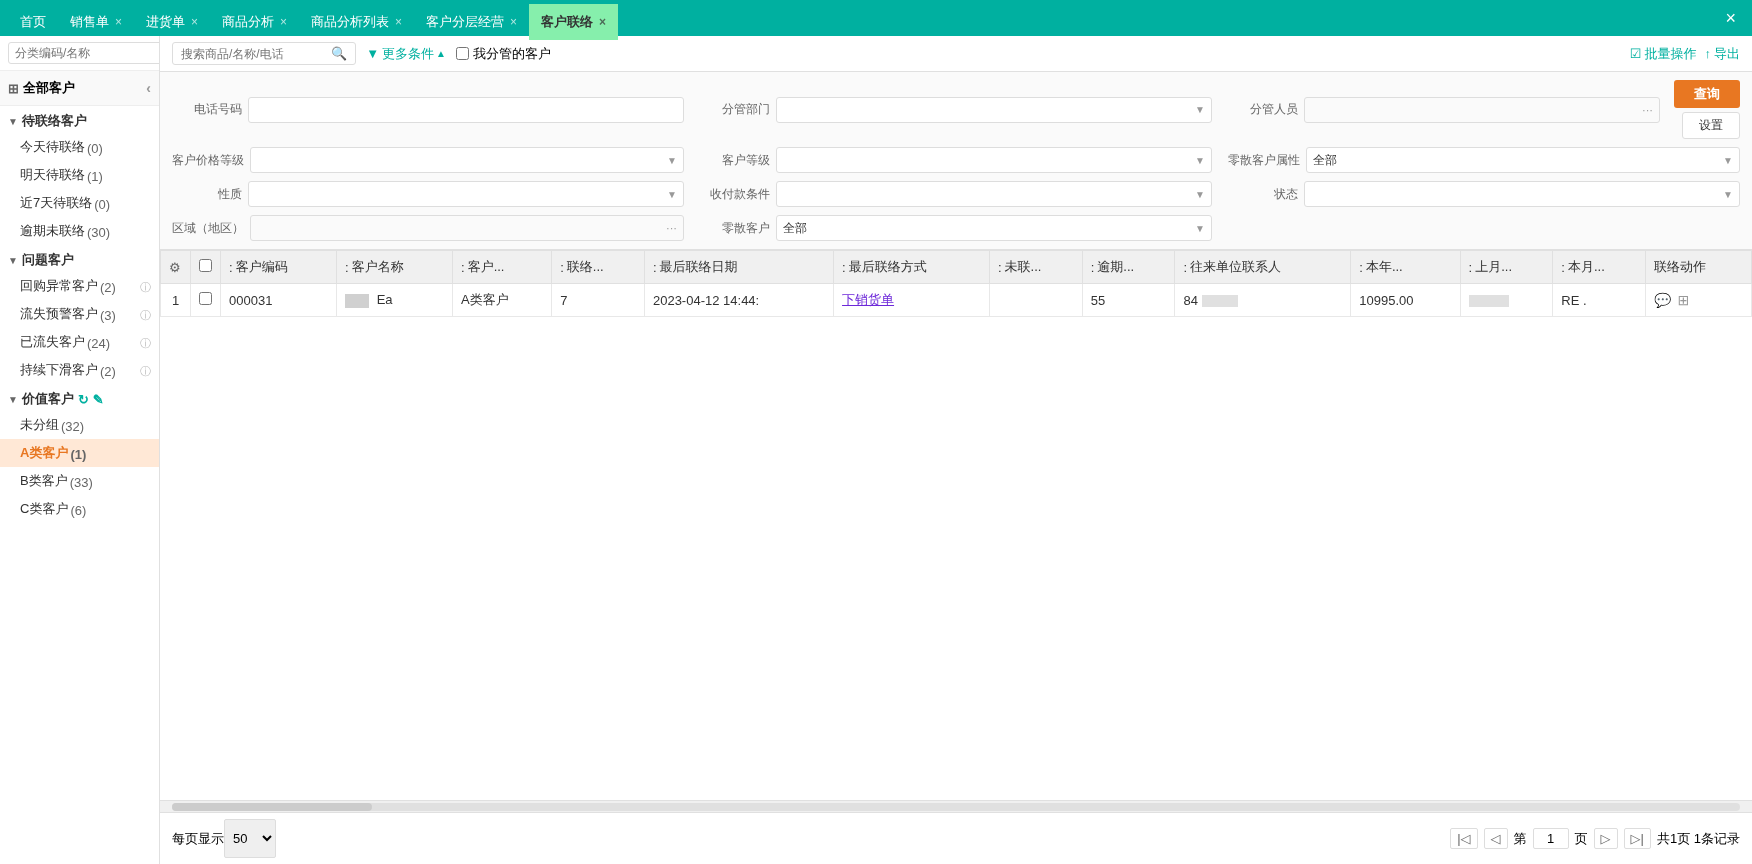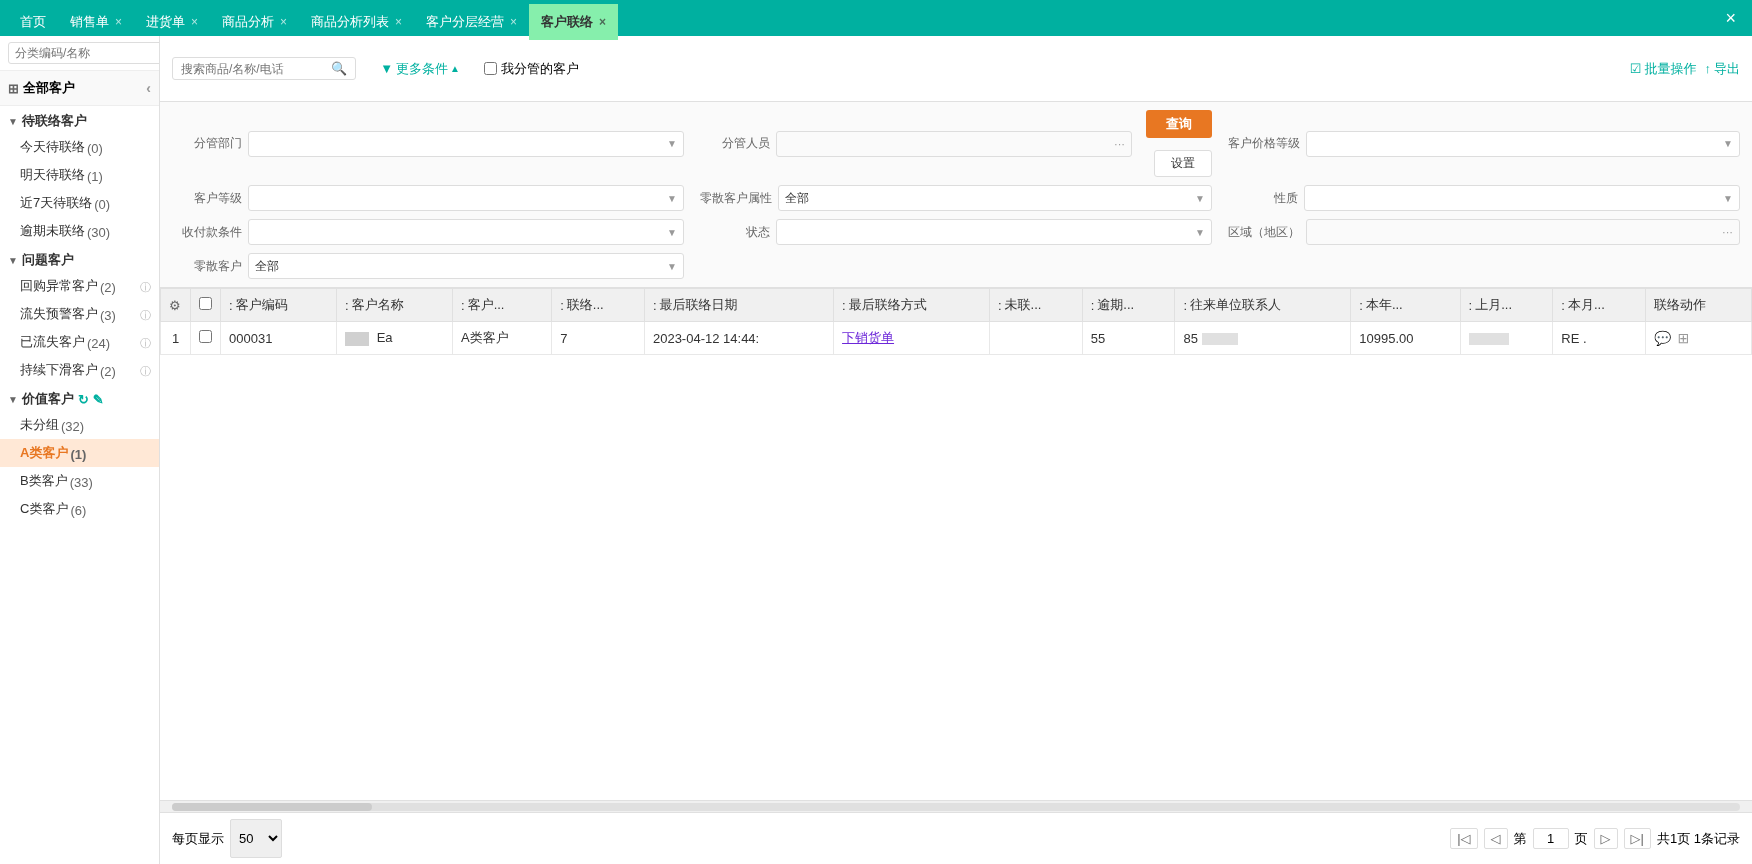--- a/index.html
+++ b/index.html
@@ -55,22 +55,22 @@
     .sidebar-item .item-count { color: #666; margin-left: 2px; }
     .sidebar-item .info-icon { margin-left: auto; color: #bbb; font-size: 11px; }
 
     
     .content-area {
       flex: 1; display: flex; flex-direction: column; background: #fff; overflow: hidden;
     }
 
     
     .filter-bar {
-      display: flex; align-items: center; padding: 21px 12px; border-bottom: 1px solid #e0e0e0;
-      gap: 24px; background: #fff;
+      display: flex; align-items: center; padding: 6px 12px; border-bottom: 1px solid #e0e0e0;
+      gap: 10px; background: #fff;
     }
     .filter-search {
       display: flex; align-items: center; border: 1px solid #ddd; border-radius: 3px; padding: 3px 8px;
       min-width: 180px;
     }
     .filter-search input { border: none; outline: none; font-size: 12px; color: #999; width: 140px; }
     .filter-search .s-icon { color: #00b0a0; cursor: pointer; }
 
     .more-filter-btn {
       display: flex; align-items: center; color: #00b0a0; cursor: pointer; font-size: 12px;
@@ -96,21 +96,21 @@
       flex: 1; border: 1px solid #ddd; border-radius: 3px; padding: 3px 6px; font-size: 12px;
       background: #fff; display: flex; align-items: center; justify-content: space-between; cursor: pointer;
       min-height: 26px;
     }
     .filter-select .val { color: #333; font-size: 12px; }
     .filter-select .arr { color: #999; font-size: 10px; }
     .filter-input {
       flex: 1; border: 1px solid #ddd; border-radius: 3px; padding: 3px 6px; font-size: 12px; min-height: 26px;
     }
     .filter-actions {
-      display: flex; flex-direction: column; gap: 12px; align-items: flex-end; justify-content: center;
+      display: flex; flex-direction: column; gap: 4px; align-items: flex-end; justify-content: center;
     }
     .query-btn {
       background: #e87722; color: #fff; border: none; border-radius: 3px; padding: 5px 20px;
       cursor: pointer; font-size: 13px; font-weight: bold;
     }
     .setting-btn {
       background: #fff; color: #333; border: 1px solid #ddd; border-radius: 3px; padding: 4px 16px;
       cursor: pointer; font-size: 12px;
     }
 
@@ -301,20 +301,24 @@
         <div class="export-btn">
           <span>↑</span>
           <span>导出</span>
         </div>
       </div>
     </div>
 
     <div class="adv-filter">
 
       <div class="filter-row">
+        <span class="filter-label">电话号码</span>
+        <input class="filter-input" type="text" style="">
+      </div>
+      <div class="filter-row">
         <span class="filter-label">分管部门</span>
         <div class="filter-select">
           <span class="val"></span>
           <span class="arr">▼</span>
         </div>
       </div>
       <div class="filter-row">
         <span class="filter-label">分管人员</span>
         <div class="filter-input" style="display:flex;align-items:center;justify-content:space-between;">
           <span></span>
@@ -504,21 +508,21 @@
             <td class="link-cell">
               <span>下销货单</span>
             </td>
             <td>
               <span></span>
             </td>
             <td>
               <span>55</span>
             </td>
             <td>
-              <span>85</span>
+              <span>84</span>
               <span style="display:inline-block;width:36px;height:12px;background:#e0e0e0;vertical-align:middle;"></span>
             </td>
             <td>
               <span>10995.00</span>
             </td>
             <td>
               <span style="display:inline-block;width:40px;height:12px;background:#e0e0e0;vertical-align:middle;"></span>
             </td>
             <td>
               <span>RE .</span>
@@ -534,21 +538,21 @@
       </table>
     </div>
 
     <div class="scroll-bar-area">
       <div class="scroll-track">
         <div class="scroll-thumb"></div>
       </div>
     </div>
 
     <div class="bottom-bar">
-      <div style="display:flex;align-items:center;gap:6px;">
+      <div style="display:flex;align-items:center;">
         <span>每页显示</span>
         <select class="per-page-select">
           <option>50</option>
           <option>20</option>
           <option>100</option>
         </select>
       </div>
       <div class="page-controls">
         <button class="page-btn">|◁</button>
         <button class="page-btn">◁</button>

